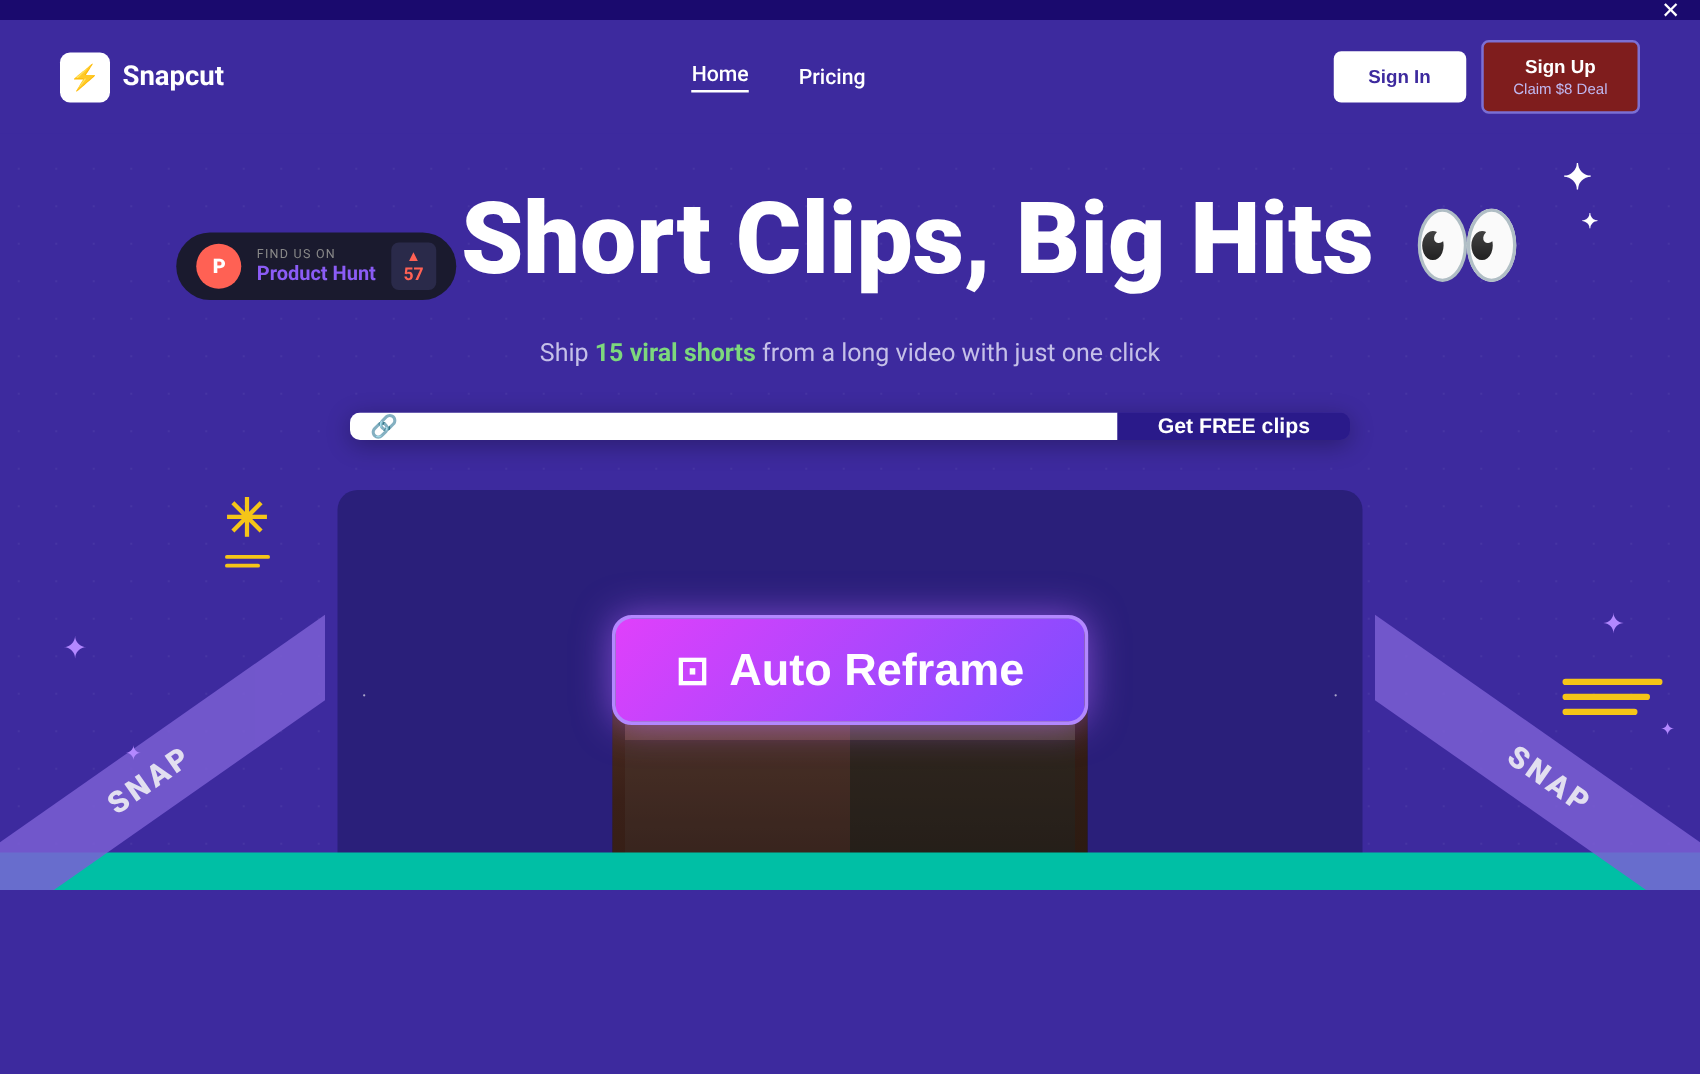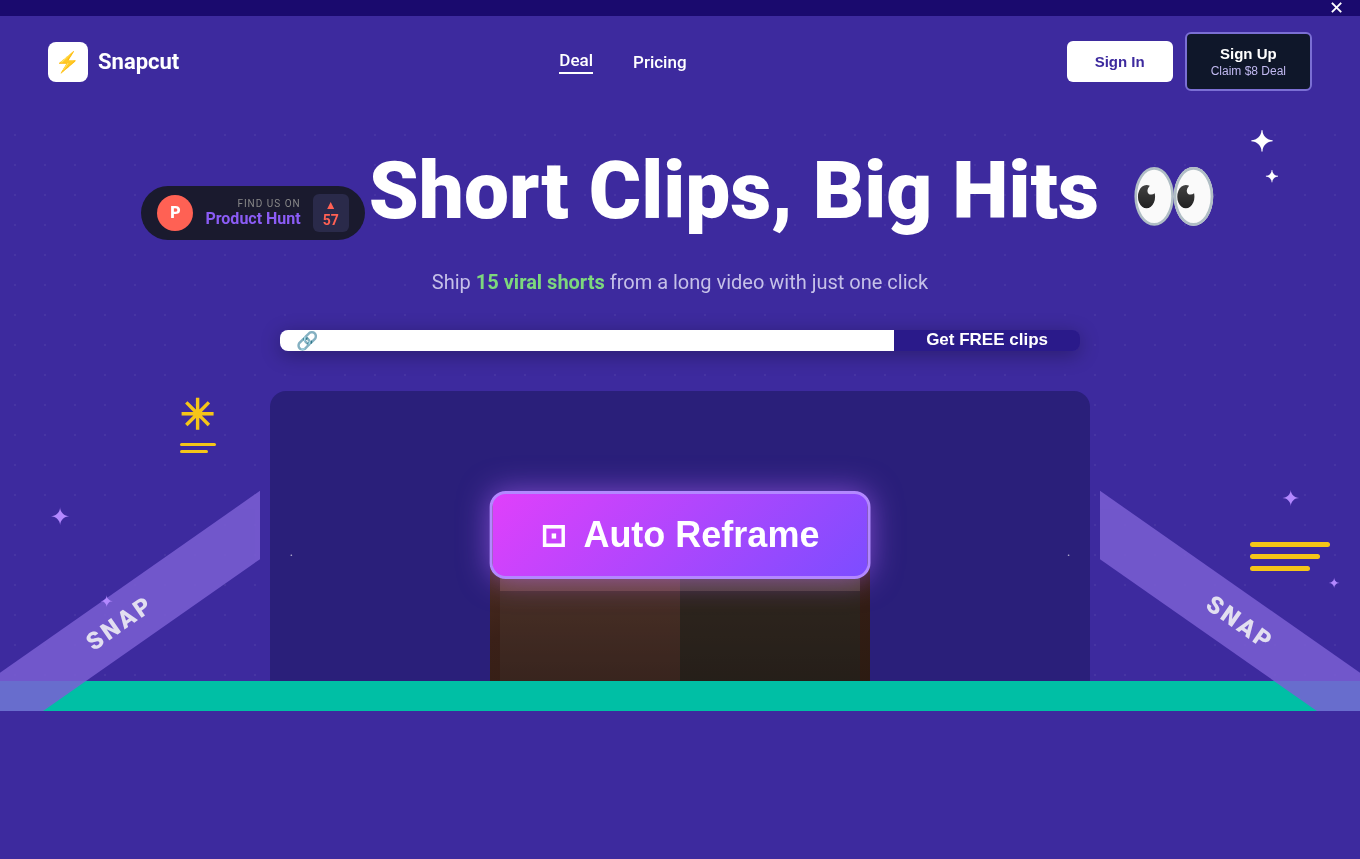--- a/index.html
+++ b/index.html
@@ -92,21 +92,21 @@
       background: white;
       color: #3d2a9e;
       border: none;
       padding: 12px 28px;
       border-radius: 6px;
       font-size: 15px;
       font-weight: 600;
       cursor: pointer;
     }
     .btn-signup {
-      background: #0f172a;
+      background: #7f1d1d;
       color: white;
       border: 2px solid #7b6fd4;
       padding: 10px 24px;
       border-radius: 6px;
       font-size: 15px;
       font-weight: 600;
       cursor: pointer;
       text-align: center;
       line-height: 1.3;
     }
@@ -142,21 +142,21 @@
       background: #ff6154;
       border-radius: 50%;
       display: flex;
       align-items: center;
       justify-content: center;
       font-weight: 900;
       font-size: 16px;
       color: white;
     }
     .ph-text-area {
-      text-align: right;
+      text-align: left;
     }
     .ph-find-us {
       font-size: 10px;
       color: #888;
       letter-spacing: 1px;
       text-transform: uppercase;
     }
     .ph-name {
       font-size: 16px;
       font-weight: 700;
@@ -357,21 +357,21 @@
   <div class="announcement-bar">
     <button class="close-btn">✕</button>
   </div>
 
   <nav class="navbar">
     <div class="logo-area">
       <div class="logo-icon">⚡</div>
       <span class="logo-text">Snapcut</span>
     </div>
     <div class="nav-links">
-      <a href="#" class="nav-link active">Deal</a>
+      <a href="#" class="nav-link active">Home</a>
       <a href="#" class="nav-link">Pricing</a>
     </div>
     <div class="nav-actions">
       <button class="btn-signin">Sign In</button>
       <button class="btn-signup">
         <span>Sign Up</span>
         <span class="sub">Claim $8 Deal</span>
       </button>
     </div>
   </nav>

